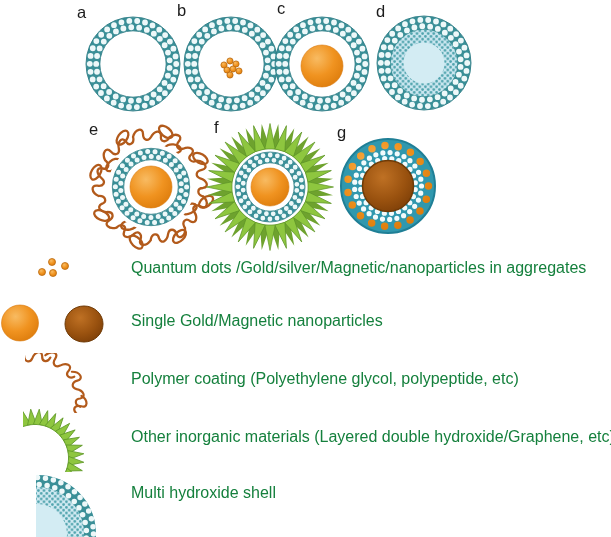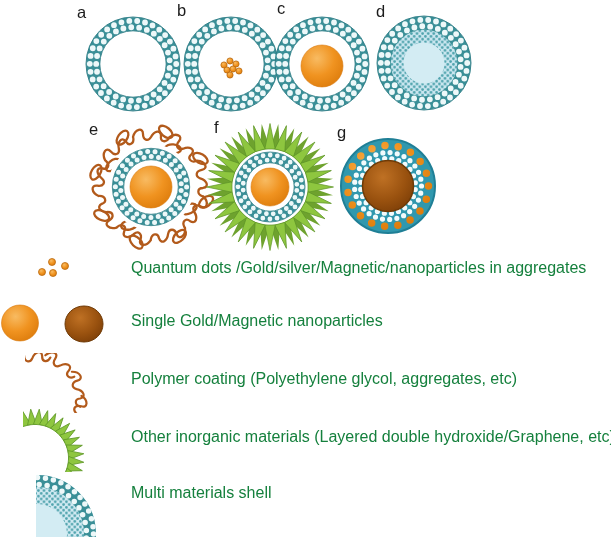--- a/index.html
+++ b/index.html
@@ -243,21 +243,21 @@
 
   <svg class="fig" style="left:25px;top:353px" width="70" height="60" viewBox="0 0 70 60">
     <g transform="translate(11,47)" stroke="#b25a1b" fill="none" stroke-width="2.2" stroke-linecap="round">
       <use href="#loopseg" transform="rotate(-5) translate(-18,-42)"></use>
       <use href="#loopseg" transform="rotate(35) translate(-18,-42)"></use>
       <use href="#loopseg" transform="rotate(75) translate(-18,-42)"></use>
       <use href="#loopseg" transform="rotate(108) translate(-18,-42)"></use>
       <use href="#scribloop" transform="rotate(130) translate(0,-40) rotate(30)"></use>
     </g>
   </svg>
-  <span class="legend-text" style="top:369px">Polymer coating (Polyethylene glycol, aggregates, etc)</span>
+  <span class="legend-text" style="top:369px">Polymer coating (Polyethylene glycol, polypeptide, etc)</span>
 
   <svg class="fig" style="left:23px;top:408px" width="70" height="64" viewBox="0 0 70 64">
     <g transform="translate(12,50)" fill="#8ec63f" stroke="#5f9828" stroke-width="0.8">
       <use href="#petalL" transform="rotate(-15) translate(0,-36)"></use>
         <use href="#petalL" transform="rotate(-5) translate(0,-36)"></use>
       <use href="#petalL" transform="rotate(5) translate(0,-36)"></use>
         <use href="#petalL" transform="rotate(15) translate(0,-36)"></use>
       <use href="#petalL" transform="rotate(25) translate(0,-36)"></use>
         <use href="#petalL" transform="rotate(35) translate(0,-36)"></use>
       <use href="#petalL" transform="rotate(45) translate(0,-36)"></use>
@@ -275,15 +275,15 @@
   <svg class="fig" style="left:36px;top:468px" width="62" height="69" viewBox="0 0 62 69">
     <g transform="translate(1,66)">
       <circle r="59" fill="#cfe9f1"></circle>
       <circle r="47" fill="url(#meshPat)"></circle>
       <circle r="30" fill="#d3ecf3"></circle>
       <circle r="53" fill="none" stroke="#3a8f97" stroke-width="12"></circle>
       <circle r="56.5" fill="none" stroke="#edf8f9" stroke-width="5.5" stroke-linecap="round" stroke-dasharray="0 8.07"></circle>
       <circle r="49.5" fill="none" stroke="#edf8f9" stroke-width="5.5" stroke-linecap="round" stroke-dasharray="0 7.97" stroke-dashoffset="4"></circle>
     </g>
   </svg>
-  <span class="legend-text" style="top:483px">Multi materials shell</span>
+  <span class="legend-text" style="top:483px">Multi hydroxide shell</span>
 
 </div>
 
 </body></html>

